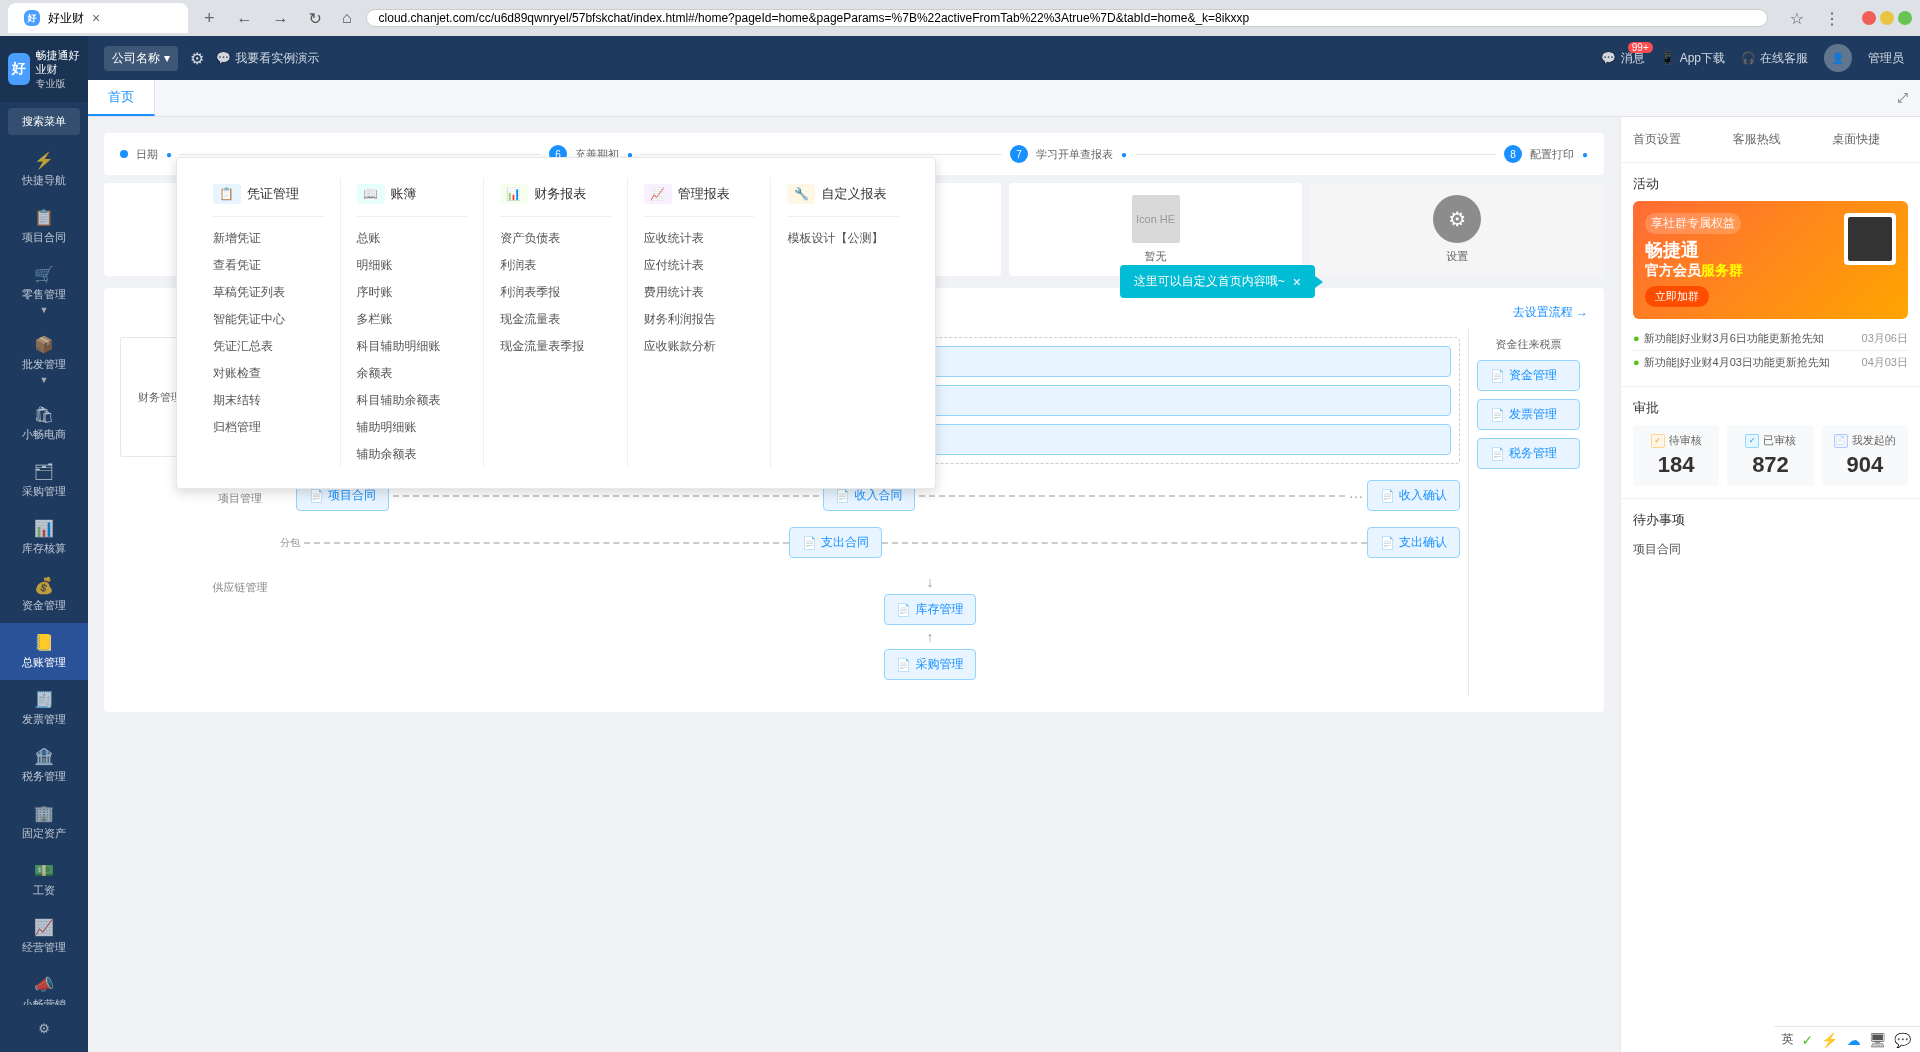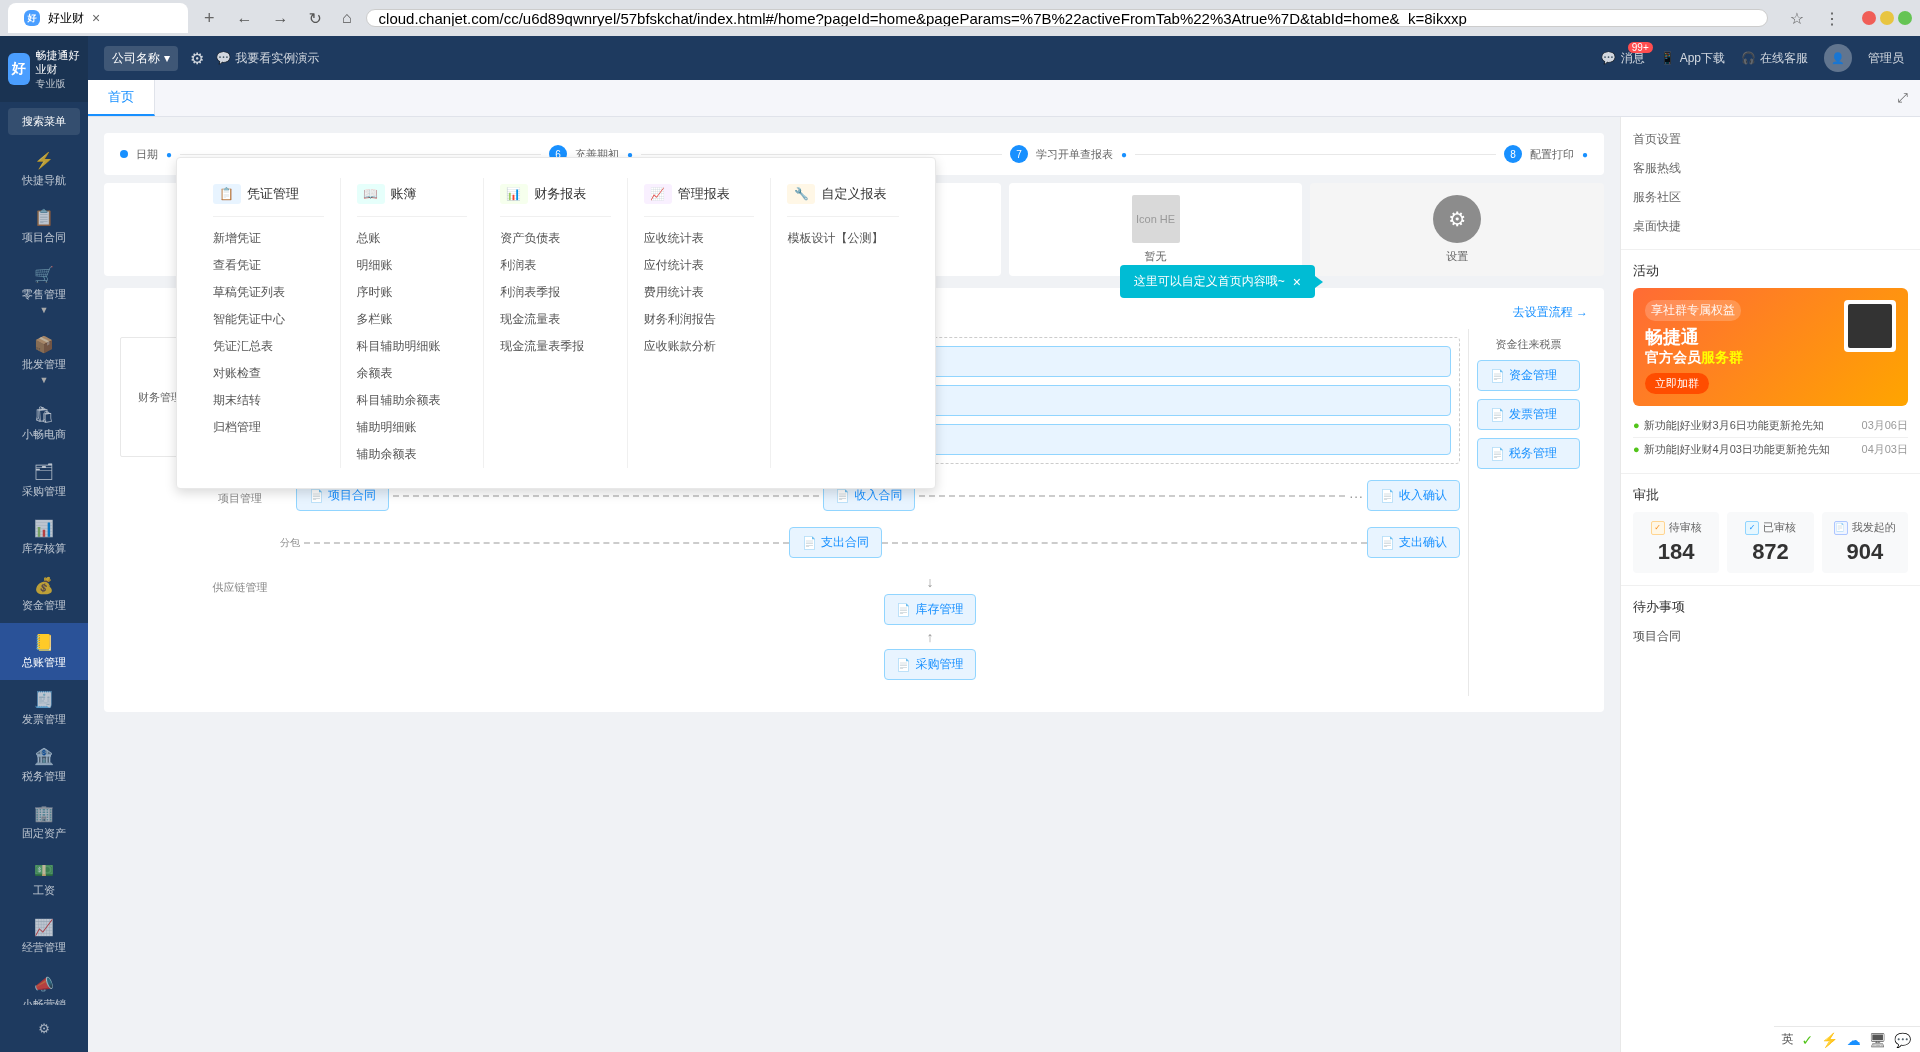--- a/index.html
+++ b/index.html
@@ -5,21 +5,21 @@
     * { box-sizing: border-box; margin: 0; padding: 0; }
     body { font-family: 'Microsoft YaHei', Arial, sans-serif; font-size: 13px; background: #f0f2f5; overflow: hidden; }
 
     
     .browser-chrome { background: #dee1e6; height: 36px; display: flex; align-items: center; padding: 0 8px; gap: 8px; }
     .browser-tab { background: white; border-radius: 8px 8px 0 0; padding: 0 16px; height: 30px; display: flex; align-items: center; gap: 8px; font-size: 12px; min-width: 180px; }
     .browser-tab-close { color: #666; cursor: pointer; font-size: 14px; }
     .browser-tab-add { background: none; border: none; color: #666; font-size: 18px; cursor: pointer; padding: 0 8px; }
     .browser-controls { display: flex; align-items: center; gap: 8px; }
     .browser-btn { background: none; border: none; cursor: pointer; font-size: 16px; color: #555; padding: 2px 6px; }
-    .url-bar { flex: 1; height: 18px; border: 1px solid #ccc; border-radius: 13px; padding: 0 12px; font-size: 15px; background: white; }
+    .url-bar { flex: 1; height: 18px; border: 1px solid #ccc; border-radius: 13px; padding: 0 12px; font-size: 12px; background: white; }
     .window-controls { display: flex; gap: 4px; margin-left: 8px; }
     .win-btn { width: 14px; height: 14px; border-radius: 50%; border: none; cursor: pointer; }
     .win-min { background: #e8c541; }
     .win-max { background: #65c454; }
     .win-close { background: #f05e57; }
 
     
     .app-container { display: flex; height: calc(1052px - 36px); overflow: hidden; }
 
     
@@ -93,21 +93,21 @@
     
     .icon-cards { display: flex; gap: 8px; margin-bottom: 12px; }
     .icon-card { flex: 1; background: white; border-radius: 4px; padding: 12px 8px; display: flex; flex-direction: column; align-items: center; gap: 6px; }
     .icon-placeholder { width: 48px; height: 48px; background: #d9d9d9; border-radius: 2px; display: flex; align-items: center; justify-content: center; font-size: 20px; color: #999; }
     .icon-label { font-size: 11px; color: #666; }
     .icon-card-settings { background: #f5f5f5; }
     .icon-settings-circle { width: 48px; height: 48px; background: #8c8c8c; border-radius: 50%; display: flex; align-items: center; justify-content: center; font-size: 20px; color: white; }
     .wf-box { background: #e8f4ff; border: 1px solid #91d5ff; border-radius: 4px; padding: 6px 12px; font-size: 12px; color: #1890ff; cursor: pointer; display: flex; align-items: center; gap: 4px; white-space: nowrap; }
 
     
-    .right-panel-nav { display: flex; flex-direction: column; align-items: flex-end; padding: 8px 0; border-bottom: 1px solid #f0f0f0; }
+    .right-panel-nav { display: flex; flex-direction: row; align-items: flex-end; padding: 8px 0; border-bottom: 1px solid #f0f0f0; }
     .right-nav-item { padding: 6px 12px; font-size: 12px; color: #666; cursor: pointer; width: 100%; }
 
     .activity-section { padding: 12px; }
     .activity-title { font-size: 13px; font-weight: 500; color: #333; margin-bottom: 8px; }
     .activity-banner { background: linear-gradient(135deg, #ff6b35, #ffa500); border-radius: 6px; padding: 12px; margin-bottom: 8px; position: relative; overflow: hidden; }
     .activity-news { margin-top: 8px; }
     .activity-news-item { display: flex; justify-content: space-between; padding: 4px 0; font-size: 11px; color: #555; border-bottom: 1px solid #f0f0f0; }
     .activity-news-item:last-child { border-bottom: none; }
     .news-dot { color: #52c41a; margin-right: 4px; }
     .news-date { color: #999; }
@@ -526,21 +526,20 @@
           </div>
         </div>
 
       </div>
 
       <div class="right-panel">
 
         <div class="right-panel-nav">
           <div class="right-nav-item">首页设置</div>
           <div class="right-nav-item">客服热线</div>
-          <div class="right-nav-item">服务社区</div>
           <div class="right-nav-item">桌面快捷</div>
         </div>
 
         <div class="activity-section">
           <div class="activity-title">活动</div>
           <div class="activity-banner">
             <div style="display:flex;justify-content:space-between;align-items:flex-start;">
               <div>
                 <div style="font-size:12px;color:rgba(255,255,255,0.9);background:rgba(255,255,255,0.2);border-radius:10px;padding:2px 6px;display:inline-block;margin-bottom:4px;">享社群专属权益</div>
                 <div style="font-size:18px;font-weight:bold;color:white;">畅捷通</div>

